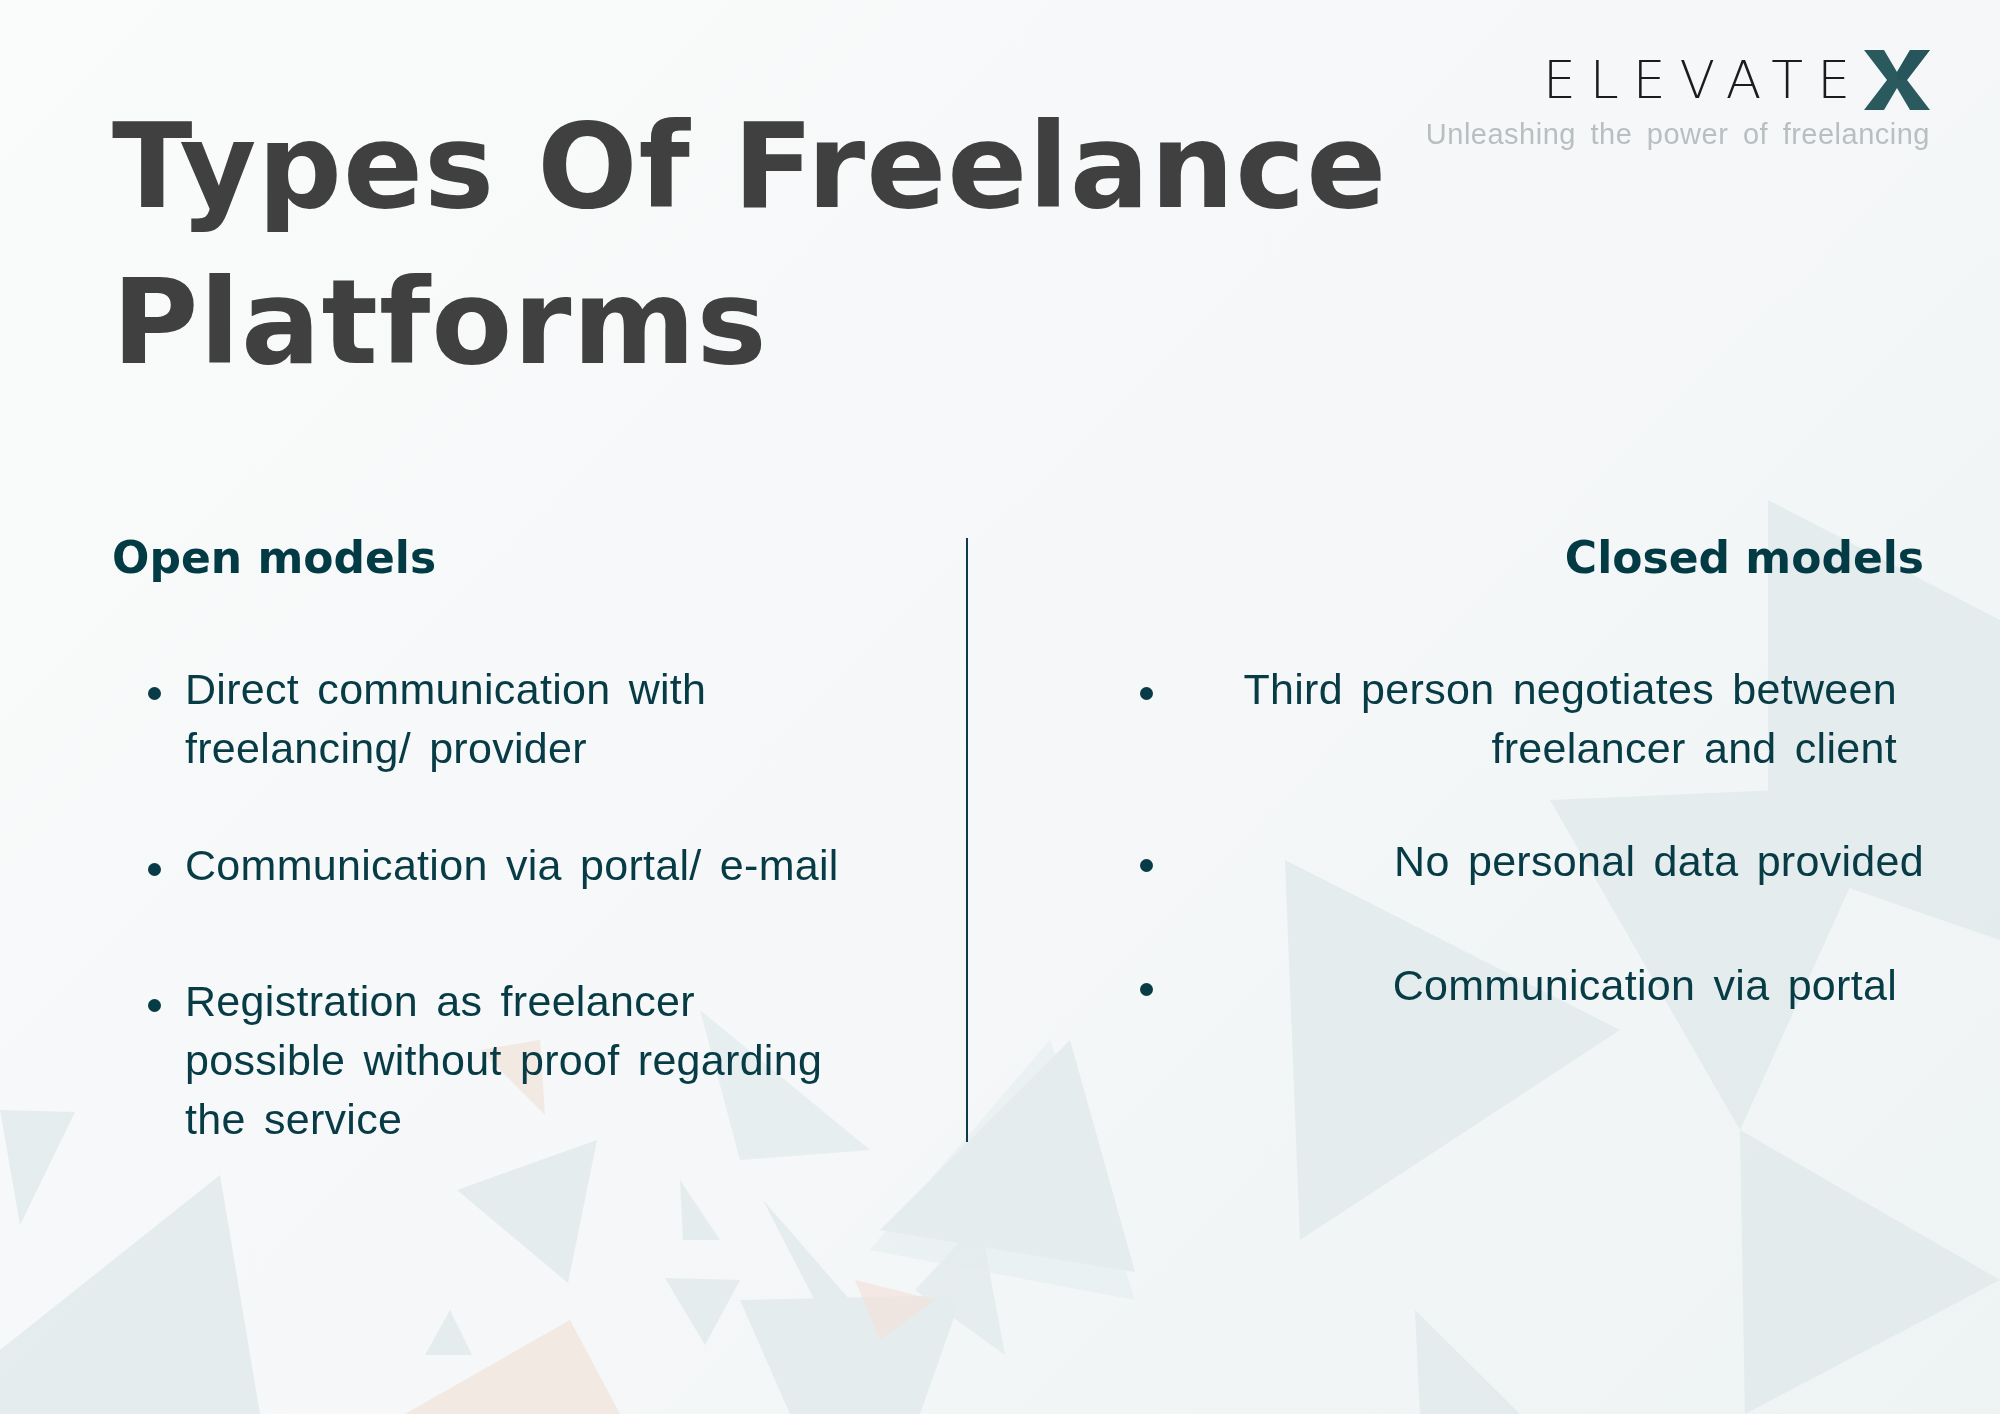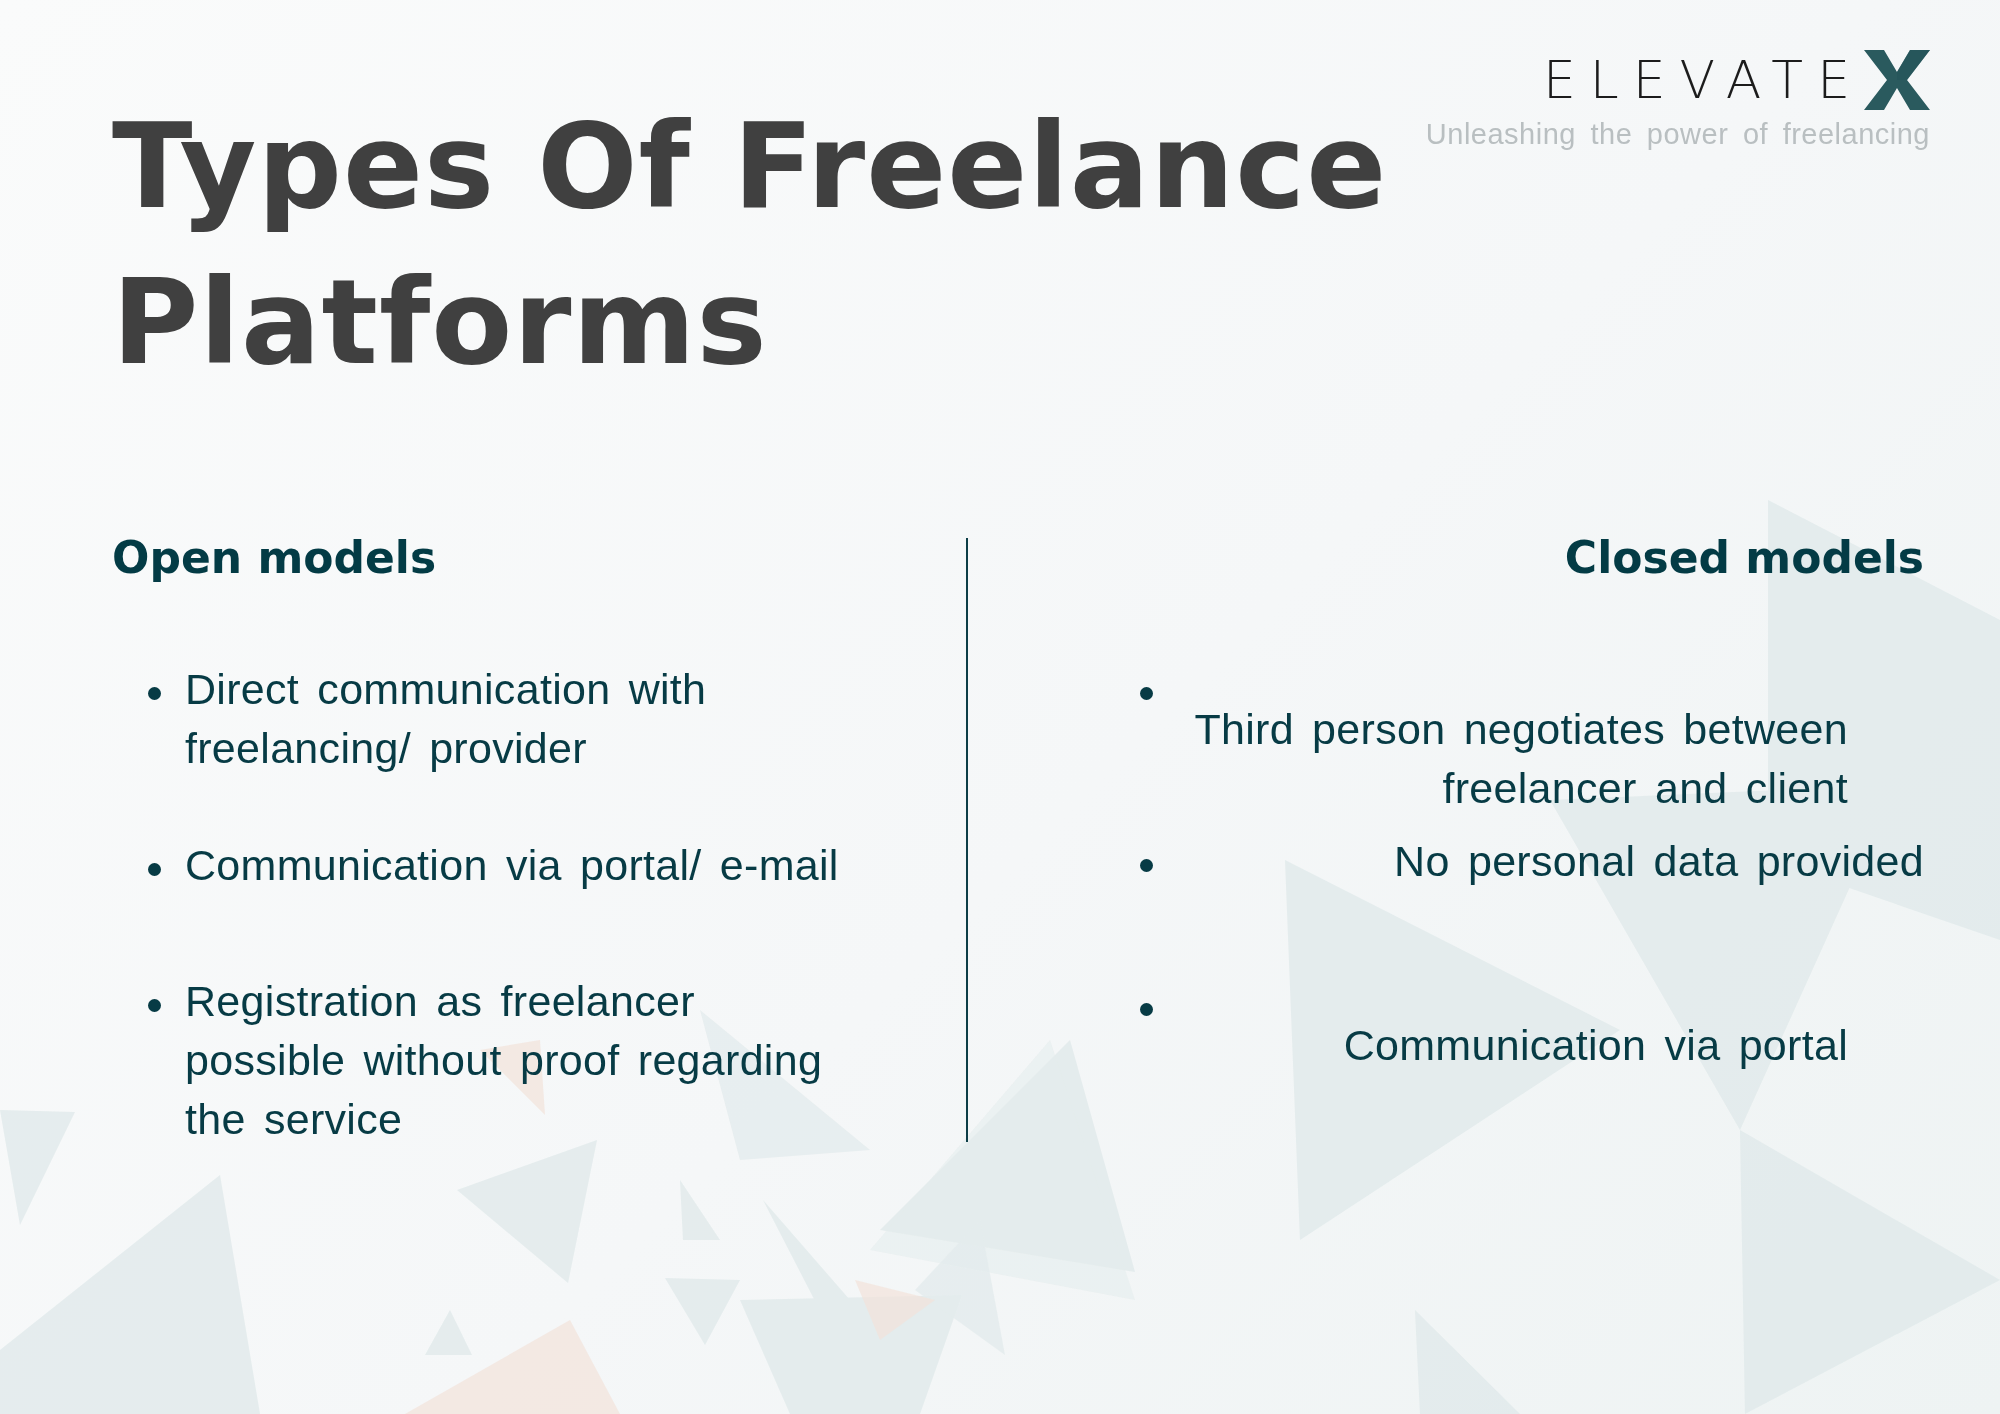--- a/index.html
+++ b/index.html
@@ -182,28 +182,28 @@
         <span class="bullet-text" style="width:680px;">Registration as freelancer possible without proof regarding the service</span>
       </li>
     </ul>
   </div>
 
   <div class="divider"></div>
 
   <div class="column col-right">
     <h2 class="col-heading">Closed models</h2>
     <ul class="bullets">
-      <li class="bullet" style="top:132px;flex-direction:column;">
+      <li class="bullet" style="top:132px;">
         <span class="bullet-dot"></span>
         <span class="bullet-text" style="width:720px;">Third person negotiates between freelancer and client</span>
       </li>
       <li class="bullet" style="top:304px;gap:28px;">
         <span class="bullet-dot"></span>
         <span class="bullet-text" style="width:720px;">No personal data provided</span>
       </li>
-      <li class="bullet" style="top:448px;flex-direction:column;">
+      <li class="bullet" style="top:428px;">
         <span class="bullet-dot"></span>
         <span class="bullet-text" style="width:720px;">Communication via portal</span>
       </li>
     </ul>
   </div>
 
 </div>
 
 </body></html>

